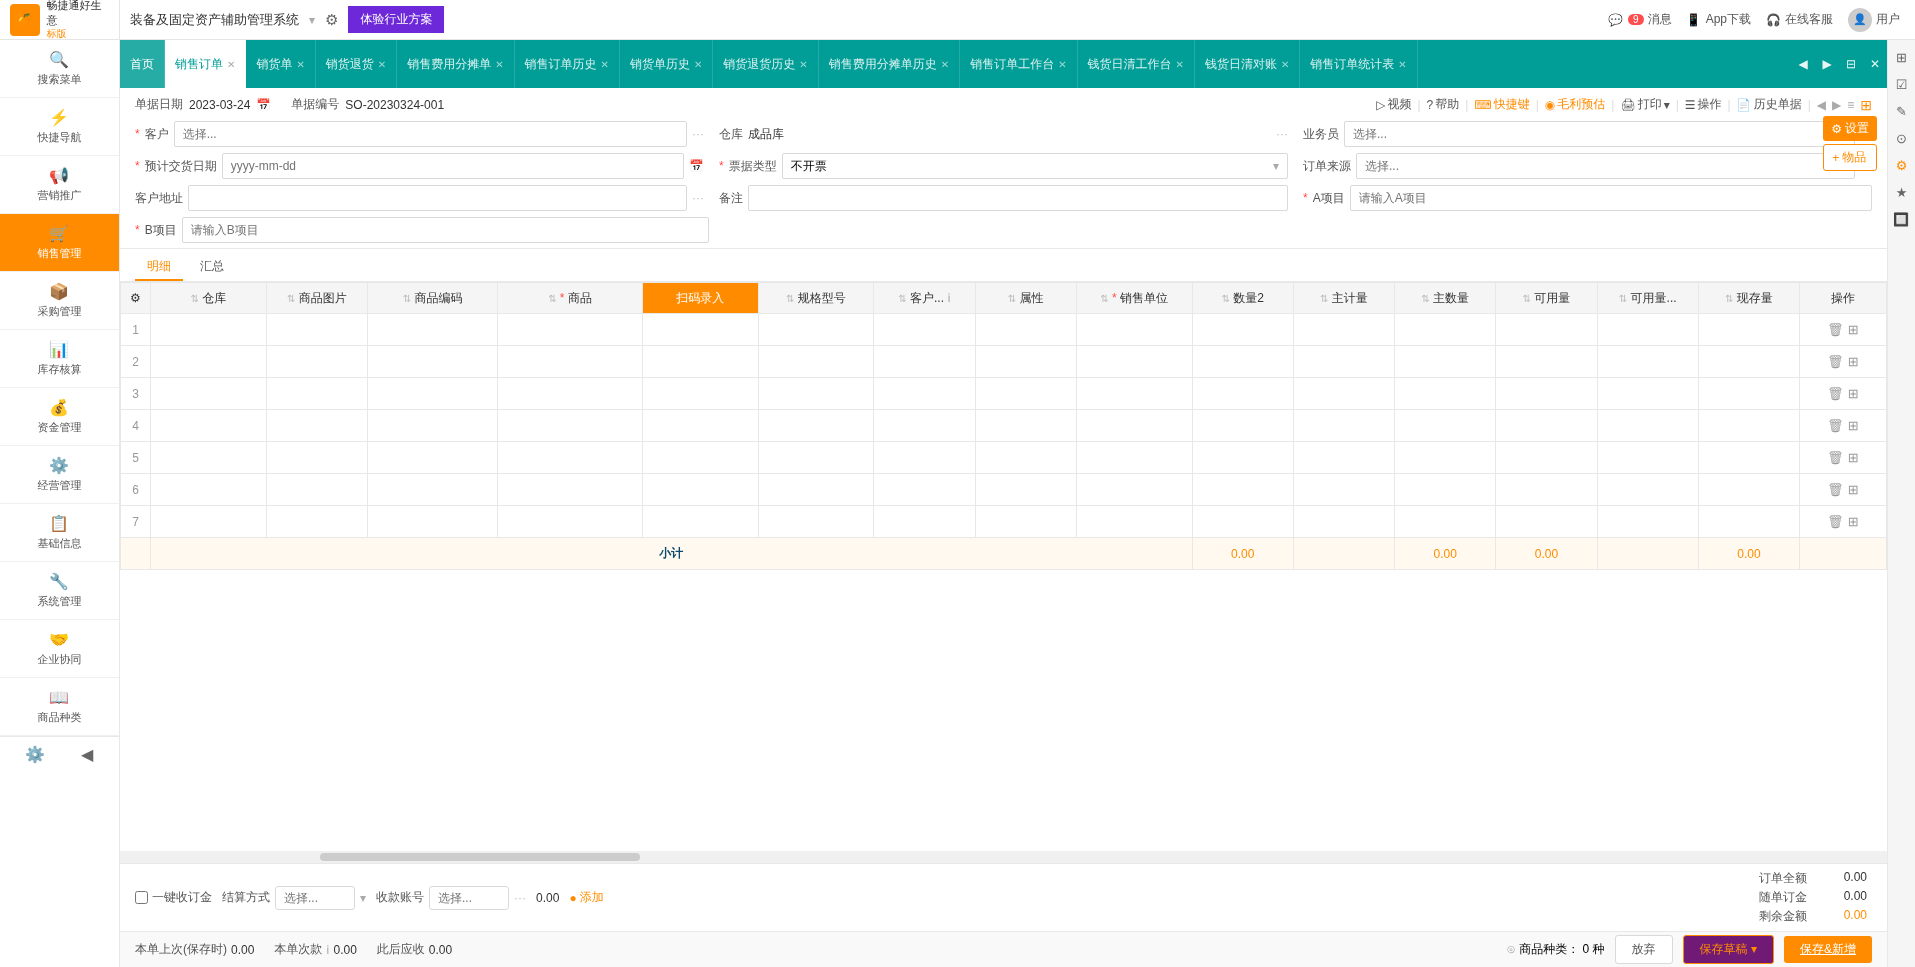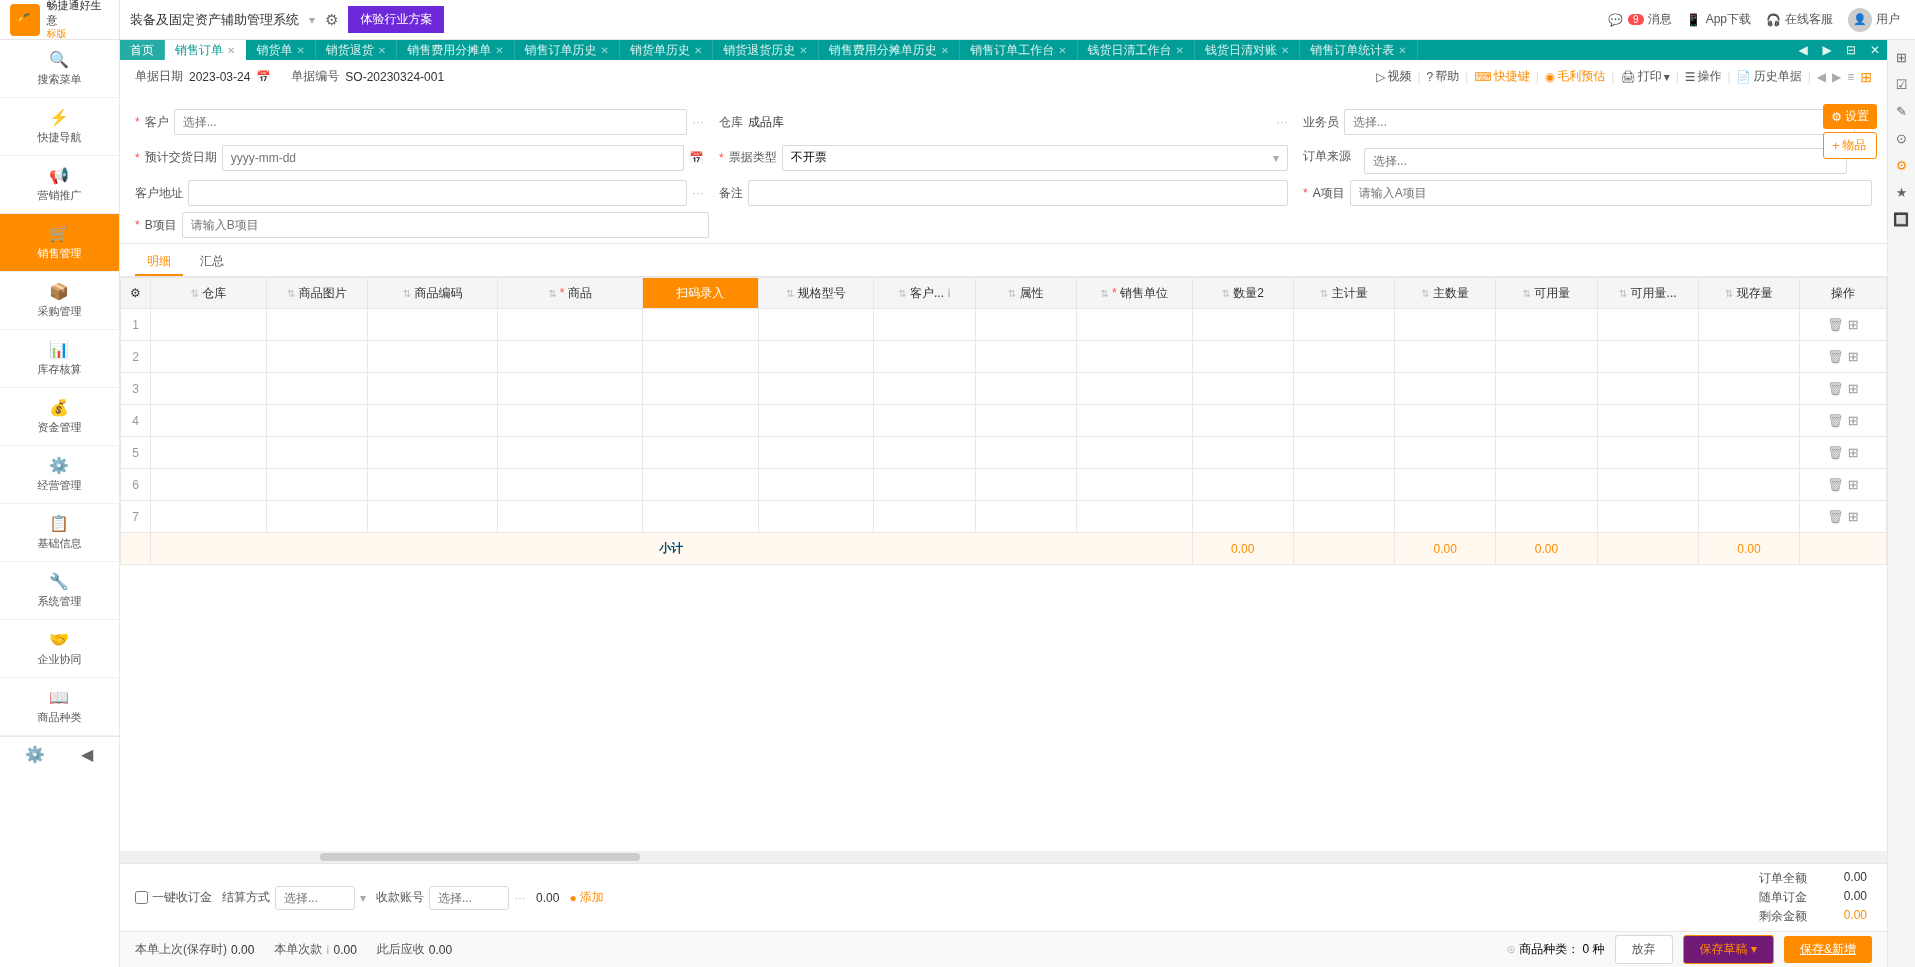--- a/index.html
+++ b/index.html
@@ -326,21 +326,21 @@
       display: flex;
       align-items: center;
       padding: 0 10px;
       flex-shrink: 0;
       border-right: 1px solid #e5e5e5;
       height: 100%;
     }
 
     .teal-tab-bar {
       background: #009e96;
-      height: 20px;
+      height: 48px;
       display: flex;
       align-items: stretch;
       overflow: hidden;
     }
     .teal-tab {
       display: flex;
       align-items: center;
       padding: 0 10px;
       color: rgba(255,255,255,0.85);
       cursor: pointer;
@@ -571,21 +571,21 @@
       <div style="display:flex;align-items:center;margin-left:auto;">
         <span class="tab-nav-btn">◀</span>
         <span class="tab-nav-btn">▶</span>
         <span class="tab-nav-btn">⊟</span>
         <span class="tab-nav-btn">✕</span>
       </div>
     </div>
 
     <div class="form-section">
 
-      <div style="display:flex;align-items:flex-end;justify-content:space-between;margin-bottom:24px;">
+      <div style="display:flex;align-items:flex-end;justify-content:space-between;margin-bottom:8px;">
         <div style="display:flex;align-items:center;gap:20px;">
           <div class="form-field-inline" style="display:flex;align-items:center;gap:6px;">
             <span class="f-label">单据日期</span>
             <span style="color:#333;font-weight:500;">2023-03-24</span>
             <span style="color:#aaa;cursor:pointer;">📅</span>
           </div>
           <div class="form-field-inline" style="display:flex;align-items:center;gap:6px;">
             <span class="f-label">单据编号</span>
             <span style="color:#333;">SO-20230324-001</span>
           </div>
@@ -672,21 +672,21 @@
           <span style="color:#aaa;cursor:pointer;">📅</span>
         </div>
         <div style="flex:1;display:flex;align-items:center;gap:5px;padding-right:15px;">
           <span style="color:#ff4d4f;">*</span>
           <span class="f-label">票据类型</span>
           <div style="flex:1;display:flex;align-items:center;justify-content:space-between;border:1px solid #d9d9d9;border-radius:2px;padding:0 8px;height:26px;background:#fff;cursor:pointer;">
             <span>不开票</span>
             <span style="color:#aaa;">▾</span>
           </div>
         </div>
-        <div style="flex:1;display:flex;align-items:flex-start;gap:13px;margin-top:7px;">
+        <div style="flex:1;display:flex;align-items:center;gap:5px;">
           <span class="f-label">订单来源</span>
           <input class="f-input" placeholder="选择..." style="color: rgb(187, 187, 187); flex: 1 1 0%;">
           <span style="color:#aaa;cursor:pointer;">···</span>
         </div>
       </div>
 
       <div style="display:flex;align-items:center;margin-bottom:6px;">
         <div style="flex:1;display:flex;align-items:center;gap:5px;padding-right:15px;">
           <span class="f-label">客户地址</span>
           <input class="f-input" placeholder="" style="flex: 1 1 0%;">

